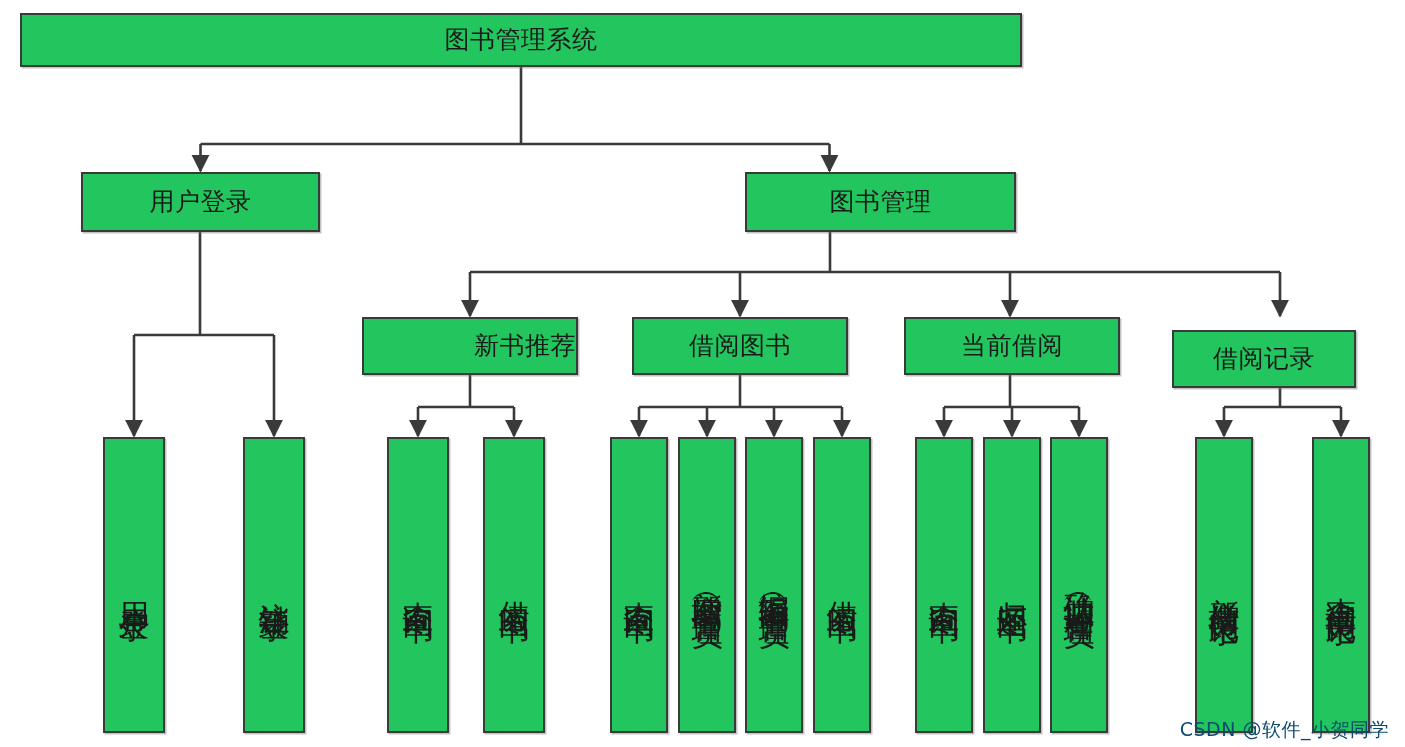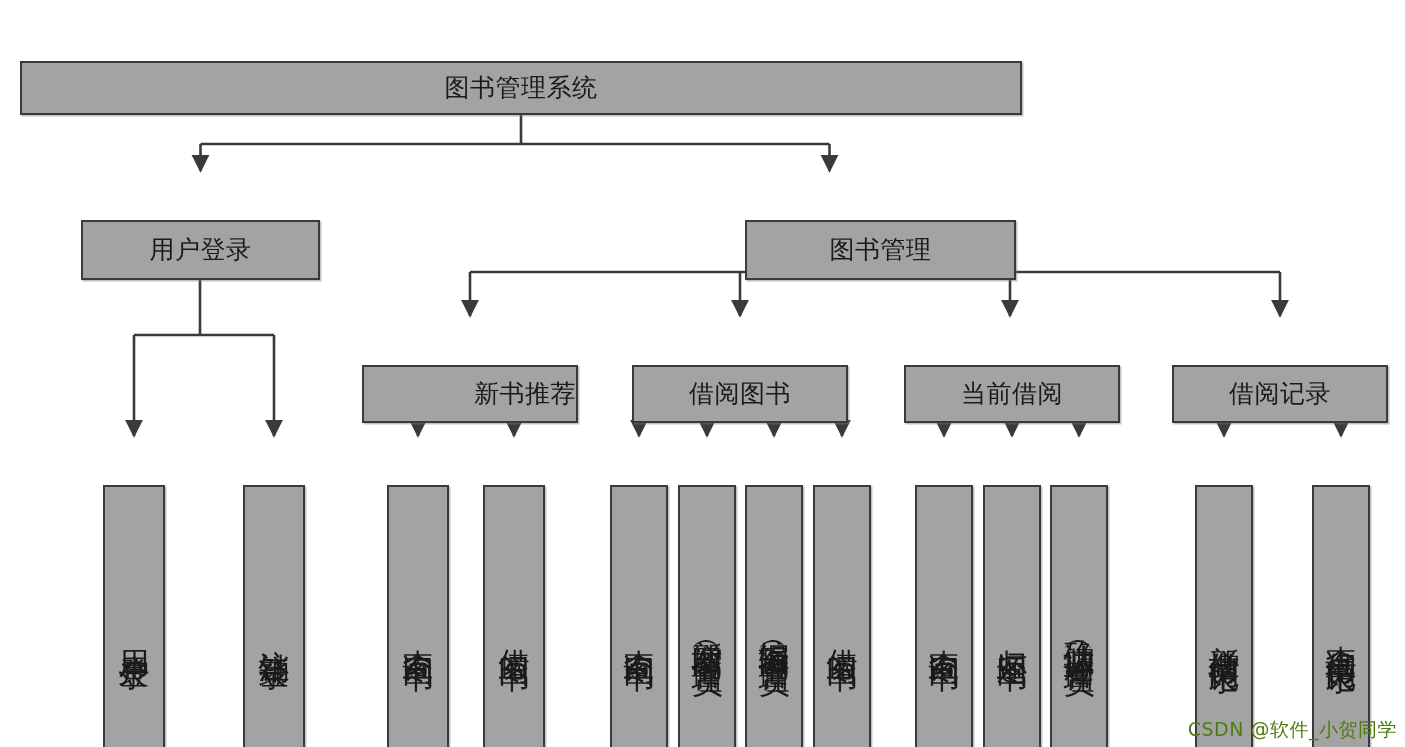--- a/index.html
+++ b/index.html
@@ -23,27 +23,26 @@
     left: 0;
     top: 0;
     width: 1405px;
     height: 747px;
     pointer-events: none;
   }
   .node {
     position: absolute;
     box-sizing: border-box;
     border: 2.5px solid #3a3a3a;
-    background: #a3a3a3;
+    background: #22c55e;
     display: flex;
     align-items: center;
     justify-content: center;
     color: #1a1a1a;
     box-shadow: 1.5px 1.5px 0 0 rgba(120,120,120,0.45);
-    margin-top: 48px;
   }
   .node .lbl {
     display: block;
     text-align: center;
     line-height: 1.12;
   }
   .node.horiz .lbl {
     font-size: 25px;
     letter-spacing: 0.5px;
   }
@@ -54,24 +53,24 @@
   .node.vert .lbl {
     writing-mode: vertical-rl;
     text-orientation: upright;
     font-size: 31px;
     letter-spacing: 4px;
     line-height: 1;
     white-space: nowrap;
   }
   #watermark {
     position: absolute;
-    right: 8px;
+    right: 16px;
     bottom: 4px;
     font-size: 19px;
-    color: #4d7c0f;
+    color: #0c4a6e;
     letter-spacing: 0.5px;
     white-space: nowrap;
   }
 </style>
 </head>
 <body>
 
 <div id="canvas">
 
   <svg id="edges" width="1405" height="747" viewBox="0 0 1405 747">
@@ -129,21 +128,21 @@
       </div>
       <div class="node horiz" style="left: 362px; top: 317px; width: 216px; height: 58px; justify-content: flex-end;">
         <span class="lbl">新书推荐</span>
       </div>
       <div class="node horiz" style="left: 632px; top: 317px; width: 216px; height: 58px;">
         <span class="lbl">借阅图书</span>
       </div>
       <div class="node horiz" style="left: 904px; top: 317px; width: 216px; height: 58px;">
         <span class="lbl">当前借阅</span>
       </div>
-      <div class="node horiz" style="left: 1172px; top: 317px; width: 216px; height: 58px;">
+      <div class="node horiz" style="left: 1172px; top: 330px; width: 184px; height: 58px;">
         <span class="lbl">借阅记录</span>
       </div>
       <div class="node vert" style="left: 103px; top: 437px; width: 62px; height: 296px;">
         <span class="lbl">用户登录</span>
       </div>
       <div class="node vert" style="left: 243px; top: 437px; width: 62px; height: 296px;">
         <span class="lbl">注销登录</span>
       </div>
       <div class="node vert" style="left: 387px; top: 437px; width: 62px; height: 296px;">
         <span class="lbl">查询图书</span>

